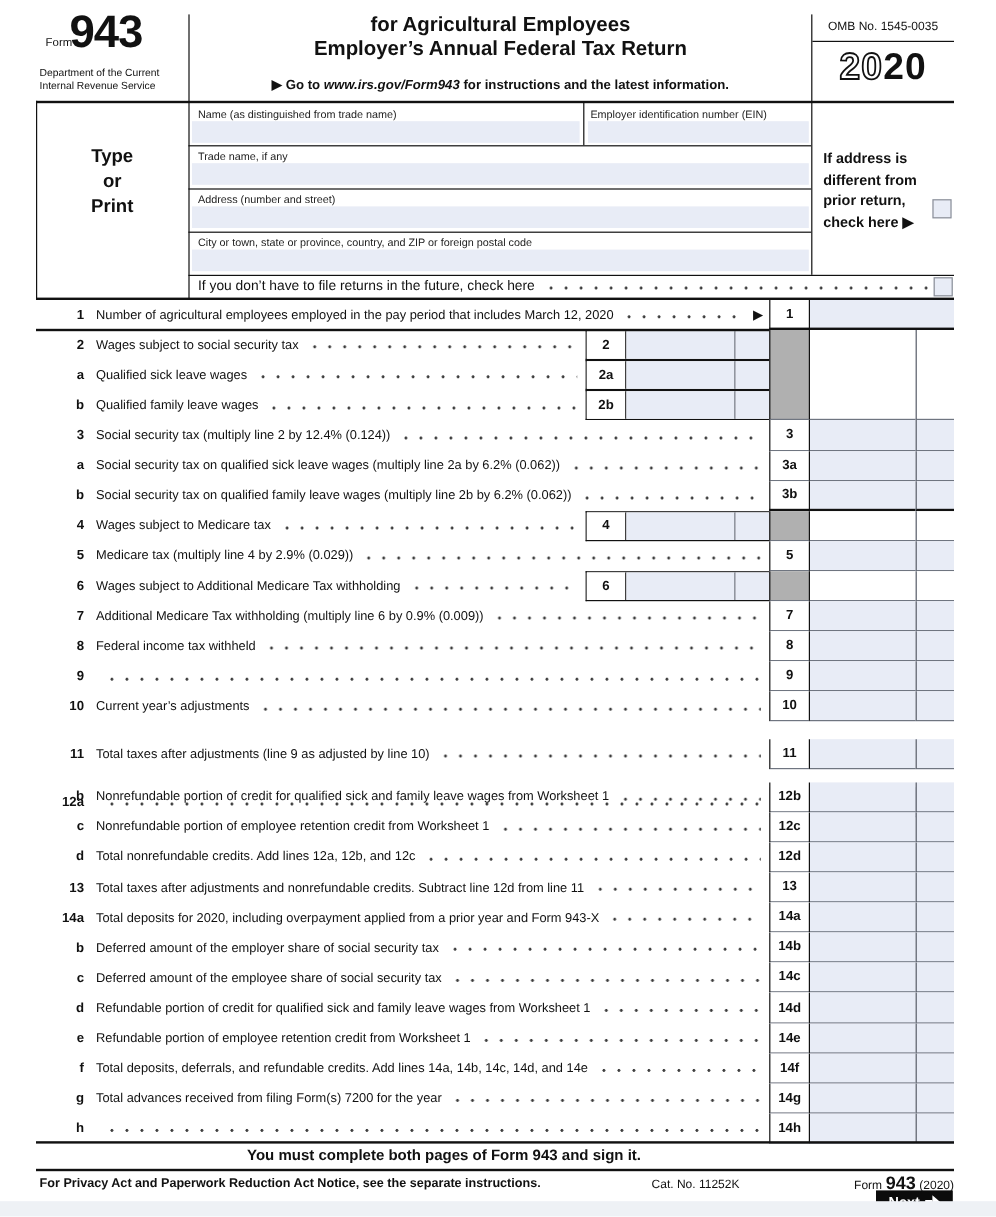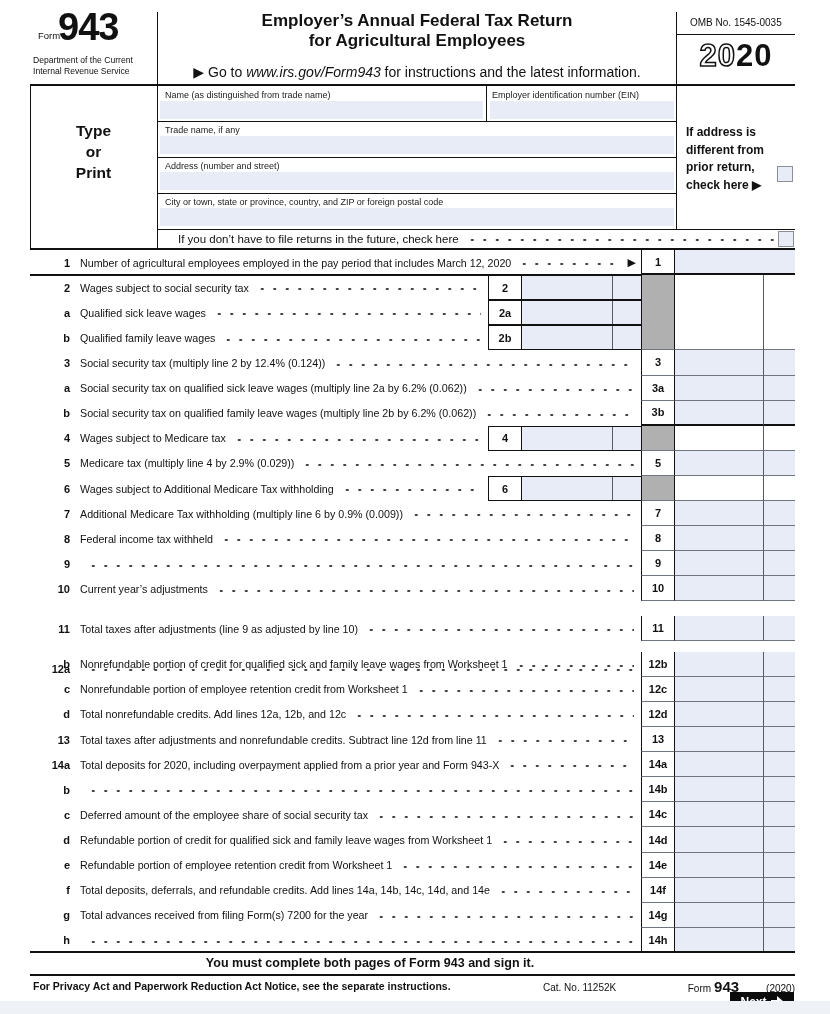--- a/index.html
+++ b/index.html
@@ -9,40 +9,40 @@
   .vline{position:absolute;background:#111;width:1px;}
   .blue{background:#e8ecf6;}
 
   
   .form-word{position:absolute;left:38px;top:30px;font-size:9.5px;}
   .form-num{position:absolute;left:58px;top:6px;font-size:38px;font-weight:bold;letter-spacing:-1px;}
   .dept{position:absolute;left:33px;top:55px;font-size:8.6px;line-height:10.5px;}
   .title{position:absolute;left:157px;top:11px;width:520px;text-align:center;
          font-size:17px;font-weight:bold;line-height:20px;}
   .goto{position:absolute;left:157px;top:64px;width:520px;text-align:center;
-        font-size:14px;font-weight:normal;}
+        font-size:11px;font-weight:bold;}
   .goto i{font-style:italic;}
   .omb{position:absolute;left:690px;top:17px;font-size:10px;}
   .year{position:absolute;left:677px;top:38px;width:118px;text-align:center;font-size:31px;font-weight:bold;letter-spacing:1px;}
   .year-outline{color:#8a8a8a;}
   @supports (-webkit-text-stroke:1px black){
     .year-outline{color:#fff;-webkit-text-stroke:1.5px #111;}
   }
 
   
   .typeprint{position:absolute;left:30px;top:120px;width:127px;text-align:center;
              font-size:15.5px;font-weight:bold;line-height:21px;}
   .flabel{position:absolute;font-size:9px;color:#222;}
   .finput{position:absolute;height:18px;}
   .addrdiff{position:absolute;left:686px;top:124px;font-size:12px;font-weight:bold;line-height:17.5px;}
   .checkbox{position:absolute;width:14px;height:14px;border:1px solid #8a8f98;background:#e8ecf6;}
 
   
   .future-row{position:absolute;left:157px;top:229px;width:638px;height:20px;
-              display:flex;align-items:center;padding-left:21px;box-sizing:border-box;font-size:11.5px;}
+              display:flex;align-items:center;padding-left:8px;box-sizing:border-box;font-size:11.5px;}
   .leader{flex:1;align-self:stretch;margin:0 7px;min-width:0;
           background-image:radial-gradient(circle,#3d3d3d 1.05px,transparent 1.45px);
           background-size:12.5px 12px;background-repeat:repeat-x;background-position:0 63%;}
   .arrow-glyph{font-size:11px;margin-right:4px;}
 
   
   .line-row{position:absolute;left:0;width:795px;display:flex;align-items:stretch;
             padding-left:80px;box-sizing:border-box;font-size:10.7px;}
   .lnum{position:absolute;left:28px;top:0;width:42px;height:100%;display:flex;align-items:center;
         justify-content:flex-end;font-weight:bold;font-size:11px;}
@@ -67,43 +67,43 @@
   .minput{width:91px;box-sizing:border-box;border-right:1px solid #565b66;}
   .mcents{flex:1;}
   .row-arrow{align-self:center;font-size:11px;margin-right:5px;}
 
   
   .notice{position:absolute;left:30px;top:956px;width:680px;text-align:center;
           font-size:12.5px;font-weight:bold;}
   .privacy{position:absolute;left:33px;top:980px;font-size:10.5px;font-weight:bold;}
   .catno{position:absolute;left:543px;top:982px;font-size:10px;}
   .formfoot{position:absolute;right:35px;top:978px;display:flex;align-items:baseline;gap:3px;}
-  .formfoot .f1{font-size:10px;} .formfoot .f2{font-size:15px;font-weight:bold;} .formfoot .f3{font-size:10px;margin-left:24px;}
+  .formfoot .f1{font-size:10px;} .formfoot .f2{font-size:15px;font-weight:bold;} .formfoot .f3{font-size:10px;}
   .next-btn{position:absolute;left:730px;top:992px;width:64px;height:20px;background:#0b0b0b;
             display:flex;align-items:center;justify-content:center;gap:4px;cursor:pointer;}
   .next-btn span{color:#fff;font-size:12px;font-weight:bold;}
   .next-arrow{display:flex;align-items:center;}
   .next-arrow .bar{width:6px;height:5px;background:#fff;}
   .next-arrow .head{width:0;height:0;border-top:6px solid transparent;border-bottom:6px solid transparent;border-left:7px solid #fff;}
   .bottom-strip{position:absolute;left:0;top:1001px;width:830px;height:13px;background:#eef1f5;}
 </style>
 </head>
 <body>
 
 <div class="page">
 
   <span class="form-word">Form</span>
   <span class="form-num">943</span>
   <div class="dept">
     <div>Department of the Current</div>
     <div>Internal Revenue Service</div>
   </div>
   <div class="title">
+    <div>for Agricultural Employees</div>
     <div>Employer’s Annual Federal Tax Return</div>
-    <div>for Agricultural Employees</div>
   </div>
   <div class="goto"><span>▶ Go to </span><i>www.irs.gov/Form943</i><span> for instructions and the latest information.</span></div>
   <span class="omb">OMB No. 1545-0035</span>
   <div class="year"><span class="year-outline">20</span><span>20</span></div>
 
   <div class="vline" style="left:157px;top:12px;height:237px;"></div>
   <div class="vline" style="left:676px;top:12px;height:217px;"></div>
   <div class="hline" style="left:677px;top:34px;width:118px;"></div>
   <div class="hline" style="left:30px;top:84px;width:765px;height:2px;"></div>
   <div class="vline" style="left:30px;top:84px;height:166px;"></div>
@@ -336,20 +336,21 @@
       <div class="line-row" style="top: 752.14px; height: 25.107px;">
         <span class="lnum">14a</span>
         <span class="ldesc">Total deposits for 2020, including overpayment applied from a prior year and Form 943-X</span>
         <span class="leader"></span>
         <span class="cell numbox">14a</span>
         <span class="cell adollar blue"></span>
         <span class="cell acents blue"></span>
       </div>
       <div class="line-row" style="top: 777.247px; height: 25.107px;">
         <span class="lnum">b</span>
+        <span class="ldesc">Deferred amount of the employer share of social security tax</span>
         <span class="leader"></span>
         <span class="cell numbox">14b</span>
         <span class="cell adollar blue"></span>
         <span class="cell acents blue"></span>
       </div>
       <div class="line-row" style="top: 802.354px; height: 25.107px;">
         <span class="lnum">c</span>
         <span class="ldesc">Deferred amount of the employee share of social security tax</span>
         <span class="leader"></span>
         <span class="cell numbox">14c</span>

